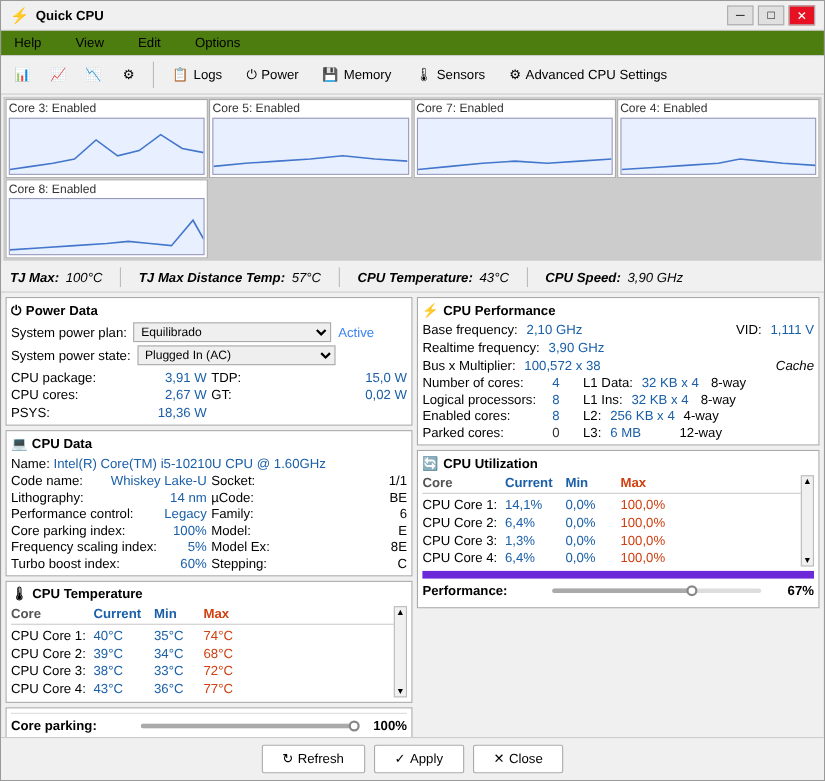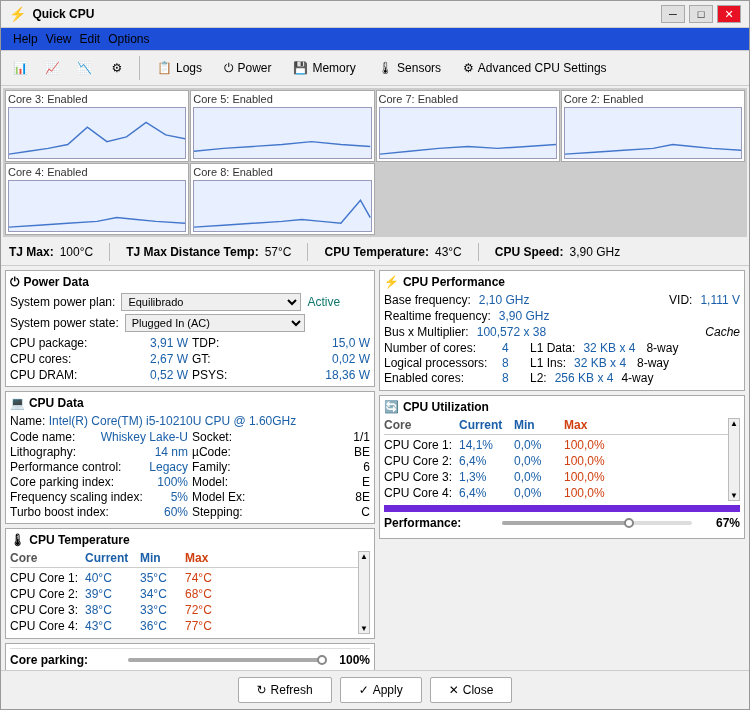--- a/index.html
+++ b/index.html
@@ -4,44 +4,44 @@
   <style>
     * { box-sizing: border-box; margin: 0; padding: 0; font-family: 'Segoe UI', Arial, sans-serif; font-size: 12px; }
     body { background: #f0f0f0; width: 750px; height: 710px; overflow: hidden; }
     .window { background: #f0f0f0; border: 1px solid #999; width: 750px; height: 710px; display: flex; flex-direction: column; }
     .titlebar { background: #f0f0f0; display: flex; align-items: center; padding: 4px 8px; border-bottom: 1px solid #ccc; }
     .titlebar-icon { margin-right: 6px; font-size: 14px; }
     .titlebar-title { flex: 1; font-size: 12px; font-weight: 600; }
     .titlebar-controls { display: flex; gap: 4px; }
     .titlebar-btn { width: 24px; height: 18px; background: #e0e0e0; border: 1px solid #aaa; cursor: pointer; font-size: 11px; display: flex; align-items: center; justify-content: center; }
     .titlebar-btn.close { background: #e81123; color: white; }
-    .menubar { display: flex; gap: 0; padding: 2px 8px; border-bottom: 1px solid #ccc; background: #1d4ed8; }
+    .menubar { display: flex; gap: 23px; padding: 2px 8px; border-bottom: 1px solid #ccc; background: #4d7c0f; }
     .menubar-item { cursor: pointer; padding: 2px 4px; font-size: 12px; }
     .toolbar { display: flex; align-items: center; padding: 3px 6px; border-bottom: 1px solid #ccc; background: #f0f0f0; gap: 4px; }
     .toolbar-icon-btn { display: flex; align-items: center; justify-content: center; width: 28px; height: 28px; border: 1px solid transparent; cursor: pointer; border-radius: 2px; }
     .toolbar-sep { width: 1px; height: 24px; background: #bbb; margin: 0 4px; }
     .toolbar-text-btn { display: flex; align-items: center; gap: 4px; padding: 3px 8px; border: 1px solid transparent; cursor: pointer; border-radius: 2px; font-size: 12px; }
     .cores-grid { display: grid; grid-template-columns: repeat(4, 1fr); gap: 1px; padding: 2px; background: #ccc; margin: 2px; }
     .core-box { background: white; border: 1px solid #aaa; padding: 2px; }
     .core-label { font-size: 11px; color: #333; margin-bottom: 2px; }
     .core-chart { height: 52px; background: #e8f0ff; border: 1px solid #99b; position: relative; overflow: hidden; }
     svg.chart-svg { width: 100%; height: 100%; }
-    .info-bar { display: flex; align-items: center; padding: 4px 8px; border-bottom: 1px solid #ccc; background: #f0f0f0; font-size: 12px; gap: 16px; }
+    .info-bar { display: flex; align-items: center; padding: 4px 8px; border-bottom: 1px solid #ccc; background: #f0f0f0; font-size: 12px; gap: 16px; font-style: italic; }
     .info-bar-item { display: flex; align-items: center; gap: 6px; }
     .info-bar-item label { font-weight: 600; }
     .info-bar-sep { width: 1px; height: 18px; background: #bbb; }
     .main-content { display: flex; gap: 4px; padding: 4px; flex: 1; overflow: hidden; }
     .left-panel { width: 370px; display: flex; flex-direction: column; gap: 4px; }
     .right-panel { flex: 1; display: flex; flex-direction: column; gap: 4px; }
     .panel-box { border: 1px solid #aaa; background: white; padding: 4px; }
     .panel-title { font-weight: 600; font-size: 12px; margin-bottom: 4px; display: flex; align-items: center; gap: 4px; }
     .form-row { display: flex; align-items: center; gap: 6px; margin-bottom: 3px; font-size: 11px; }
     .form-label { min-width: 100px; }
     .form-select { border: 1px solid #aaa; padding: 1px 2px; font-size: 11px; width: 180px; }
-    .form-status { color: #0f766e; }
+    .form-status { color: #3b82f6; }
     .table-header { display: flex; font-weight: 600; font-size: 11px; color: #555; border-bottom: 1px solid #ccc; padding-bottom: 2px; margin-bottom: 2px; }
     .table-row { display: flex; font-size: 11px; padding: 1px 0; }
     .col-core { width: 75px; }
     .col-current { width: 55px; color: #1a5fa8; }
     .col-min { width: 45px; color: #1a5fa8; }
     .col-max { width: 50px; color: #d04010; }
     .col-min-r { width: 50px; color: #1a5fa8; }
     .col-max-r { width: 60px; color: #d04010; }
     .slider-row { display: flex; align-items: center; gap: 8px; padding: 4px 0; border-top: 1px solid #ddd; font-size: 11px; }
     .slider-label { min-width: 110px; font-weight: 600; }
@@ -125,28 +125,20 @@
     <div class="core-box">
       <div class="core-label">Core 7: Enabled</div>
       <div class="core-chart">
         <svg class="chart-svg" viewBox="0 0 180 52" preserveAspectRatio="none">
           <polyline points="0,48 30,45 60,42 90,40 120,42 150,40 180,38" fill="none" stroke="#4477cc" stroke-width="1.5"></polyline>
         </svg>
       </div>
     </div>
 
     <div class="core-box">
-      <div class="core-label">Core 2: Enabled</div>
-      <div class="core-chart">
-        <svg class="chart-svg" viewBox="0 0 180 52" preserveAspectRatio="none">
-          <polyline points="0,48 30,46 60,44 90,42 110,38 130,40 150,42 180,44" fill="none" stroke="#4477cc" stroke-width="1.5"></polyline>
-        </svg>
-      </div>
-    </div>
-    <div class="core-box">
       <div class="core-label">Core 4: Enabled</div>
       <div class="core-chart">
         <svg class="chart-svg" viewBox="0 0 180 52" preserveAspectRatio="none">
           <polyline points="0,48 30,46 60,44 90,42 110,38 130,40 150,42 180,44" fill="none" stroke="#4477cc" stroke-width="1.5"></polyline>
         </svg>
       </div>
     </div>
     <div class="core-box">
       <div class="core-label">Core 8: Enabled</div>
       <div class="core-chart">
@@ -210,24 +202,20 @@
             <span>TDP:</span>
             <span style="color:#1a5fa8;">15,0 W</span>
           </div>
           <div style="display:flex;justify-content:space-between;">
             <span>CPU cores:</span>
             <span style="color:#1a5fa8;">2,67 W</span>
           </div>
           <div style="display:flex;justify-content:space-between;">
             <span>GT:</span>
             <span style="color:#1a5fa8;">0,02 W</span>
-          </div>
-          <div style="display:flex;justify-content:space-between;">
-            <span>CPU DRAM:</span>
-            <span style="color:#1a5fa8;">0,52 W</span>
           </div>
           <div style="display:flex;justify-content:space-between;">
             <span>PSYS:</span>
             <span style="color:#1a5fa8;">18,36 W</span>
           </div>
         </div>
       </div>
 
       <div class="panel-box">
         <div class="panel-title">
@@ -386,20 +374,27 @@
             <span>L1 Ins:</span>
             <span style="color:#1a5fa8;min-width:55px;">32 KB x 4</span>
             <span>8-way</span>
           </div>
           <div style="display:flex;gap:8px;margin-bottom:1px;">
             <span style="min-width:110px;">Enabled cores:</span>
             <span style="color:#1a5fa8;min-width:20px;">8</span>
             <span>L2:</span>
             <span style="color:#1a5fa8;min-width:55px;">256 KB x 4</span>
             <span>4-way</span>
+          </div>
+          <div style="display:flex;gap:8px;">
+            <span style="min-width:110px;">Parked cores:</span>
+            <span style="color:#333;min-width:20px;">0</span>
+            <span>L3:</span>
+            <span style="color:#1a5fa8;min-width:55px;">6 MB</span>
+            <span>12-way</span>
           </div>
         </div>
       </div>
 
       <div class="panel-box">
         <div class="panel-title">
           <span>🔄</span>
           <span>CPU Utilization</span>
         </div>
         <div class="util-table-wrap">

